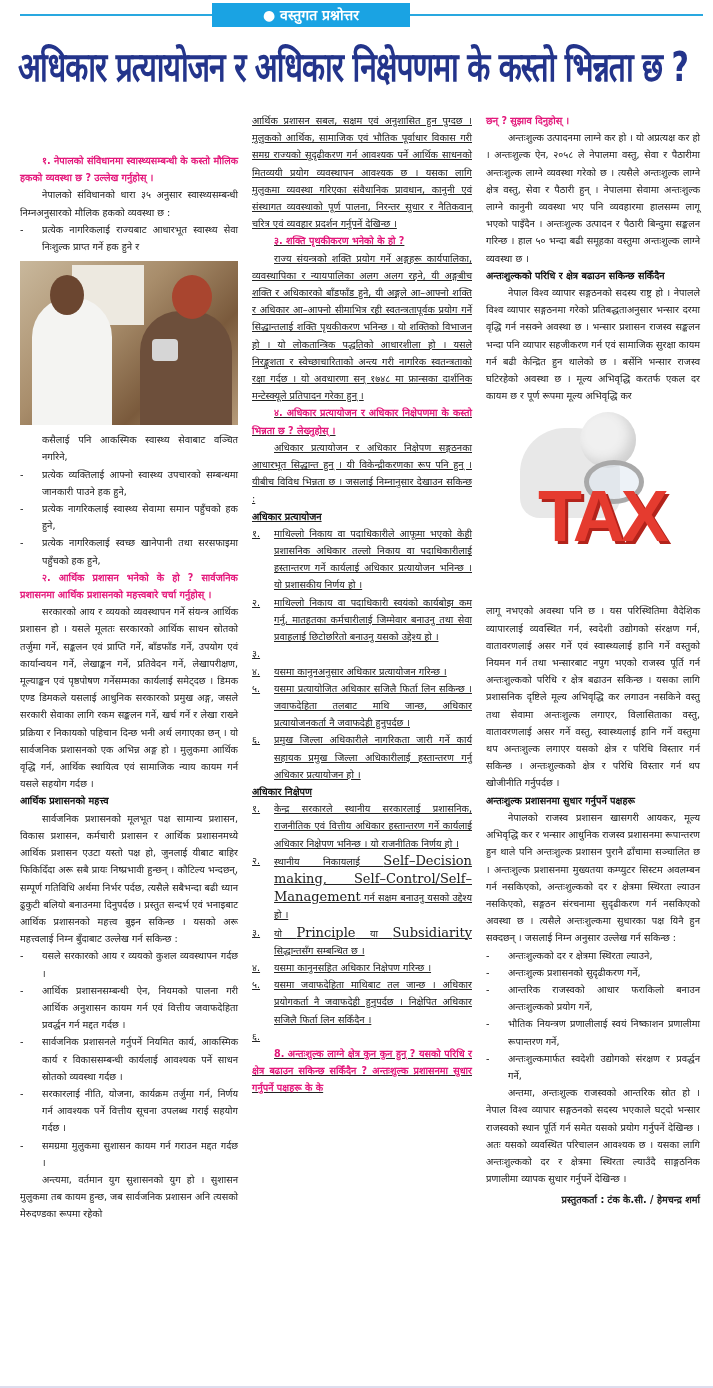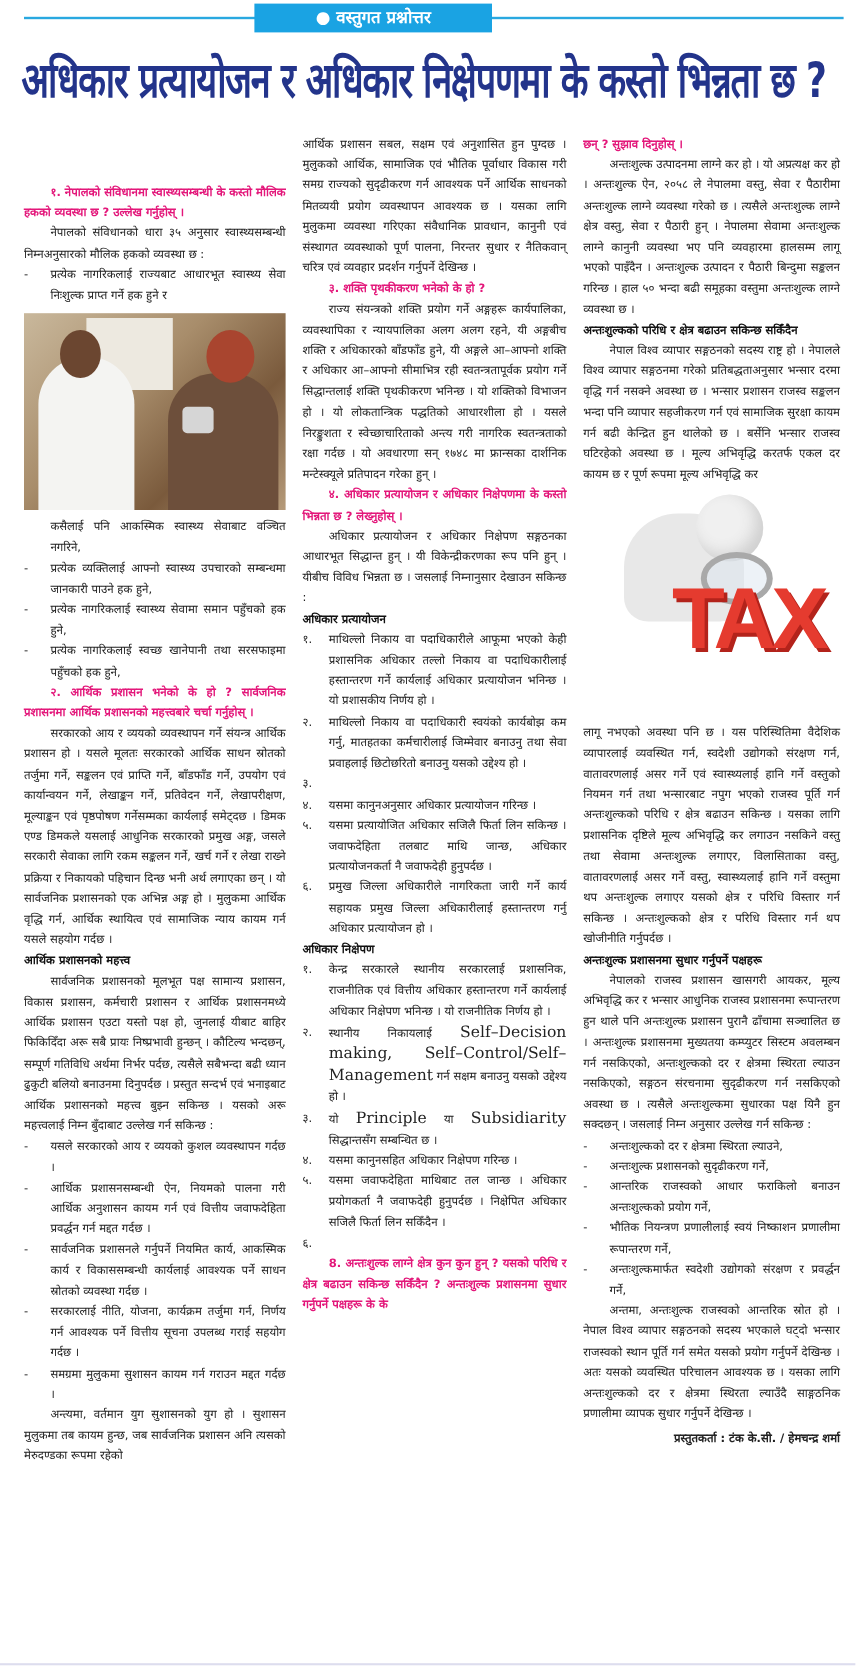--- a/index.html
+++ b/index.html
@@ -3,42 +3,42 @@
 <meta charset="utf-8">
 <style>
   html,body{margin:0;padding:0;background:#fff;}
   body{width:713px;height:1388px;overflow:hidden;position:relative;font-family:"DejaVu Sans",sans-serif;color:#222;}
   .banner{position:absolute;top:0;left:0;width:713px;height:34px;}
   .banner-line{position:absolute;top:14px;left:20px;right:10px;height:2px;background:#29a8e0;}
   .banner-tag{position:absolute;top:3px;left:212px;width:198px;height:24px;background:#1aa3e3;color:#fff;font-weight:bold;font-size:14px;line-height:24px;text-align:center;}
   .headline{position:absolute;top:38px;left:18px;width:690px;font-family:"DejaVu Sans",sans-serif;font-weight:bold;font-size:30px;color:#23348b;letter-spacing:-1px;transform:scaleY(1.35);transform-origin:top left;white-space:nowrap;}
   .col{position:absolute;top:112px;font-size:9.6px;line-height:17.2px;text-align:justify;}
   .c1{left:20px;width:218px;margin-top:40px;}
-  .c2{left:252px;width:220px;}
+  .c2{left:252px;width:220px;text-decoration:underline;}
   .c3{left:486px;width:214px;}
   .q{color:#e3177a;font-weight:bold;text-indent:22px;}
   .q.noind{text-indent:0;}
   .sub{font-weight:bold;color:#111;}
   .p{text-indent:22px;}
   .li{display:flex;}
   .li .m{width:22px;flex:0 0 22px;}
   .li .t{flex:1;}
   .en{font-family:"DejaVu Serif",serif;font-size:13px;}
   .photo{position:relative;width:218px;height:164px;margin:6px 0 6px 0;background:linear-gradient(135deg,#c9b89c 0%,#a88d6b 40%,#7a5a3c 70%,#b69b7a 100%);overflow:hidden;}
   .photo .nurse{position:absolute;left:12px;top:36px;width:80px;height:128px;background:#f4f4f2;border-radius:40px 40px 0 0;}
   .photo .nurse-head{position:absolute;left:30px;top:14px;width:34px;height:40px;background:#6b4630;border-radius:50%;}
   .photo .patient{position:absolute;left:120px;top:50px;width:92px;height:114px;background:#6d4f3b;border-radius:40px 40px 0 0;}
   .photo .patient-head{position:absolute;left:152px;top:14px;width:40px;height:44px;background:#a9452f;border-radius:50%;}
   .photo .cuff{position:absolute;left:132px;top:78px;width:26px;height:22px;background:#d6d6d6;border-radius:4px;}
   .photo .poster{position:absolute;left:52px;top:4px;width:72px;height:60px;background:#ede9e0;}
   .tax{position:relative;width:227px;height:190px;margin:4px 0 4px -6px;}
   .tax .body{position:absolute;left:40px;top:20px;width:100px;height:90px;background:#e8e8e8;border-radius:45px 45px 20px 20px;}
   .tax .head{position:absolute;left:100px;top:4px;width:56px;height:56px;background:#f0f0f0;border-radius:50%;box-shadow:inset -6px -6px 12px #cfcfcf;}
   .tax .lens{position:absolute;left:104px;top:52px;width:50px;height:34px;border:5px solid #a9a9a9;border-radius:50%;background:rgba(220,230,240,.5);}
-  .tax .word{position:absolute;left:58px;top:100px;font-family:"Liberation Sans",sans-serif;font-weight:bold;font-size:72px;color:#e53b2f;letter-spacing:-4px;text-shadow:3px 3px 0 #b3231b;margin-left:22px;}
+  .tax .word{position:absolute;left:58px;top:100px;font-family:"Liberation Sans",sans-serif;font-weight:bold;font-size:72px;color:#e53b2f;letter-spacing:-4px;text-shadow:3px 3px 0 #b3231b;}
   .byline{text-align:right;font-weight:bold;margin-top:4px;}
   .bottom-line{position:absolute;left:0;right:0;bottom:0;height:2px;background:#dde;}
 </style>
 </head>
 <body>
 
 <div class="banner">
   <div class="banner-line"></div>
   <div class="banner-tag">● वस्तुगत प्रश्नोत्तर</div>
 </div>

